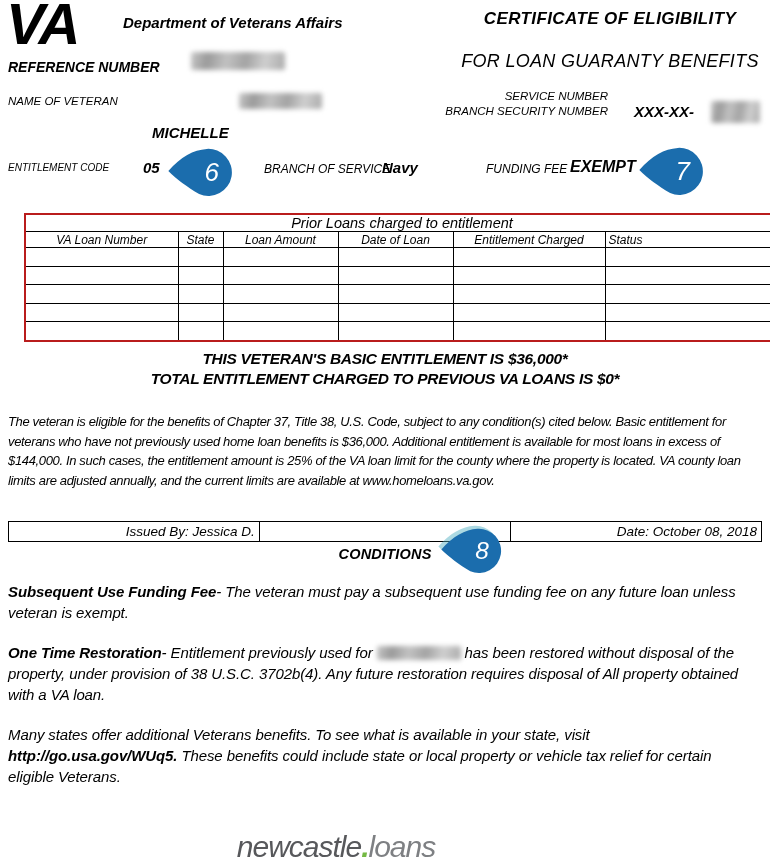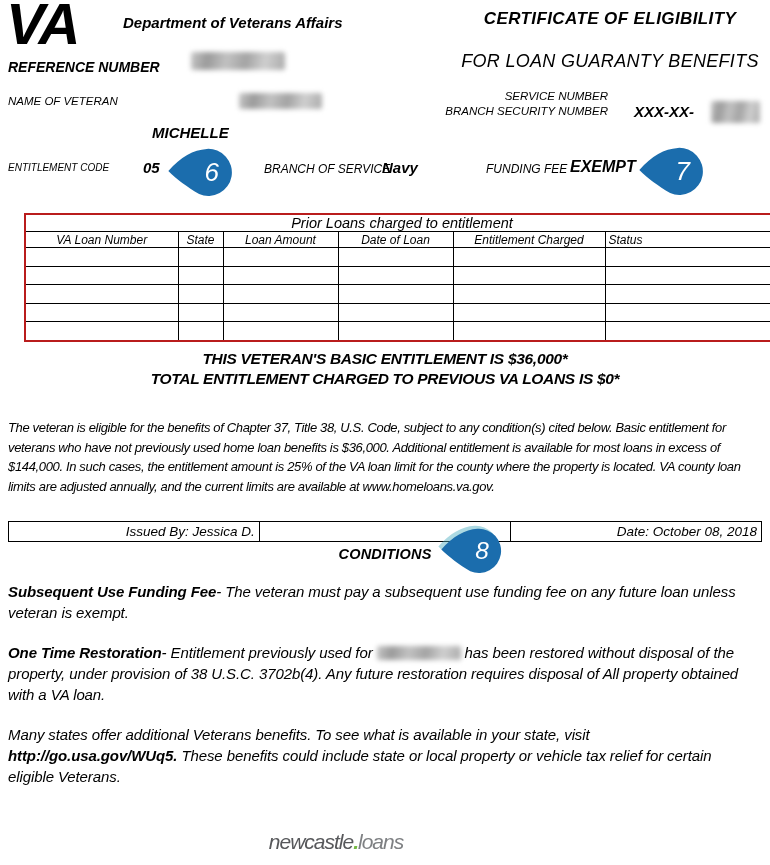--- a/index.html
+++ b/index.html
@@ -39,21 +39,21 @@
     border-collapse:collapse; table-layout:fixed; border:1.5px solid #000;text-align:right;
   }
   .issued-table td {
     border:1.5px solid #000; font-size:13.5px; height:19px; padding:0 4px;
   }
   .body-copy {
     position:absolute; left:8px; width:752px; font-size:15px;
     line-height:21px; letter-spacing:-0.1px;
   }
   .body-copy p { margin:0 0 19px 0; }
-  .narrow { letter-spacing:-0.35px;margin-top:6px; }
+  .narrow { letter-spacing:-0.35px; }
   .center { text-align:center; }
 </style>
 </head>
 <body>
 
 <div class="page">
 
   <div class="abs" style="left:6px; top:-6px; font-size:58px; font-weight:bold; letter-spacing:-2px; line-height:1.05;">VA</div>
   <div class="abs center" style="left:455px; top:9px; width:310px; font-size:17px; font-weight:bold; letter-spacing:0.4px;">CERTIFICATE OF ELIGIBILITY</div>
   <div class="abs" style="left:123px; top:14px; font-size:15px; font-weight:bold;">Department of Veterans Affairs</div>
@@ -177,17 +177,17 @@
 
   <div class="body-copy" style="top:581px;">
     <p><b>Subsequent Use Funding Fee</b><span>- </span><span>The veteran must pay a subsequent use funding fee on any future loan unless veteran is exempt.</span></p>
 
     <p><b>One Time Restoration</b><span>- </span><span>Entitlement previously used for</span><span class="redact redact-inline" style="width:84px; height:14px;"></span><span>has been restored without disposal of the property, under provision of 38 U.S.C. 3702b(4). Any future restoration requires disposal of All property obtained with a VA loan.</span></p>
 
 
     <p><span>Many states offer additional Veterans benefits. To see what is available in your state, visit </span><b>http://go.usa.gov/WUq5.</b><span> These benefits could include state or local property or vehicle tax relief for certain eligible Veterans.</span></p>
   </div>
 
-  <div class="abs center" style="left:0; top:830px; width:672px; font-size:21px; letter-spacing:-1px;">
+  <div class="abs center" style="left:0; top:830px; width:672px; font-size:30px; letter-spacing:-1px;">
     <span style="color:#57585b;">newcastle</span><span style="color:#74b943; font-weight:bold;">.</span><span style="color:#7e8083;">loans</span>
   </div>
 
 </div>
 
 </body></html>

